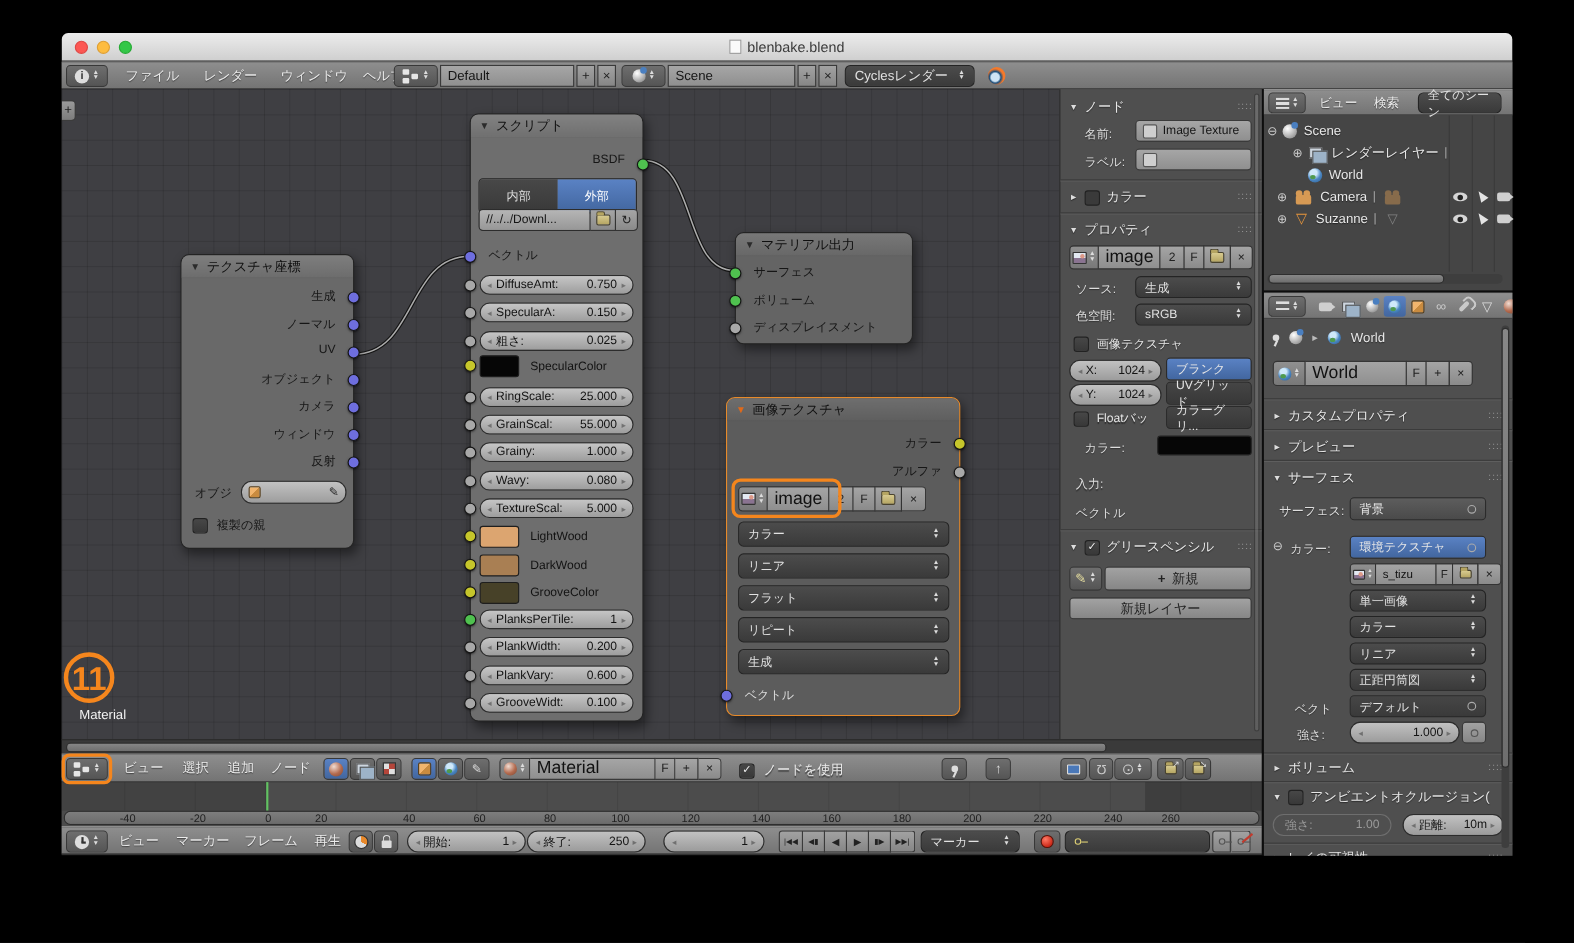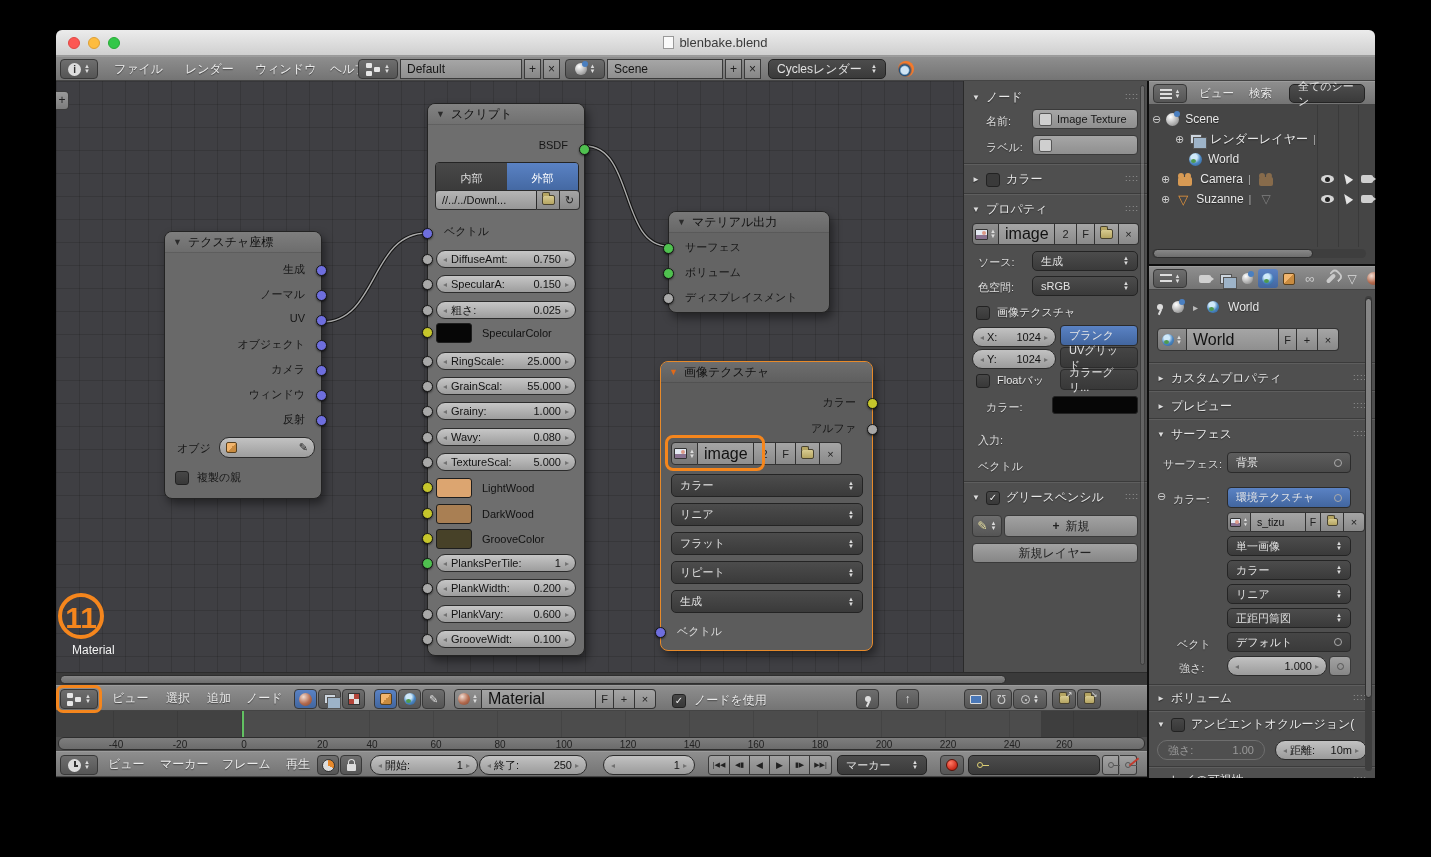--- a/index.html
+++ b/index.html
@@ -753,21 +753,21 @@
 
   <div class="r" style="left:0;top:681px;width:1091px;height:40px;background:#4c4c4c;overflow:hidden">
     <div style="position:absolute;left:0;top:0;width:188px;height:26px;background:rgba(0,0,0,.12)"></div>
     <div style="position:absolute;left:985px;top:0;width:106px;height:26px;background:rgba(0,0,0,.18)"></div>
     <div style="position:absolute;left:0;top:0;width:1091px;height:26px;background-image:linear-gradient(90deg,rgba(0,0,0,.10) 1px,transparent 1px);background-size:64px 26px;background-position:57px 0"></div>
     <div style="position:absolute;left:186px;top:0;width:2px;height:26px;background:#62c162"></div>
     <div class="scroll-h" style="position:absolute;left:2px;top:26px;width:1087px;height:13px;background:linear-gradient(#7e7e7e,#6b6b6b)">
       <span style="position:absolute;left:37px;top:1px;width:40px;text-align:center;font-size:10px;color:#222">-40</span>
       <span style="position:absolute;left:101px;top:1px;width:40px;text-align:center;font-size:10px;color:#222">-20</span>
       <span style="position:absolute;left:165px;top:1px;width:40px;text-align:center;font-size:10px;color:#222">0</span>
-      <span style="position:absolute;left:229px;top:1px;width:40px;text-align:right;font-size:10px;color:#222">20</span>
+      <span style="position:absolute;left:213px;top:1px;width:40px;text-align:center;font-size:10px;color:#222">20</span>
       <span style="position:absolute;left:293px;top:1px;width:40px;text-align:center;font-size:10px;color:#222">40</span>
       <span style="position:absolute;left:357px;top:1px;width:40px;text-align:center;font-size:10px;color:#222">60</span>
       <span style="position:absolute;left:421px;top:1px;width:40px;text-align:center;font-size:10px;color:#222">80</span>
       <span style="position:absolute;left:485px;top:1px;width:40px;text-align:center;font-size:10px;color:#222">100</span>
       <span style="position:absolute;left:549px;top:1px;width:40px;text-align:center;font-size:10px;color:#222">120</span>
       <span style="position:absolute;left:613px;top:1px;width:40px;text-align:center;font-size:10px;color:#222">140</span>
       <span style="position:absolute;left:677px;top:1px;width:40px;text-align:center;font-size:10px;color:#222">160</span>
       <span style="position:absolute;left:741px;top:1px;width:40px;text-align:center;font-size:10px;color:#222">180</span>
       <span style="position:absolute;left:805px;top:1px;width:40px;text-align:center;font-size:10px;color:#222">200</span>
       <span style="position:absolute;left:869px;top:1px;width:40px;text-align:center;font-size:10px;color:#222">220</span>

